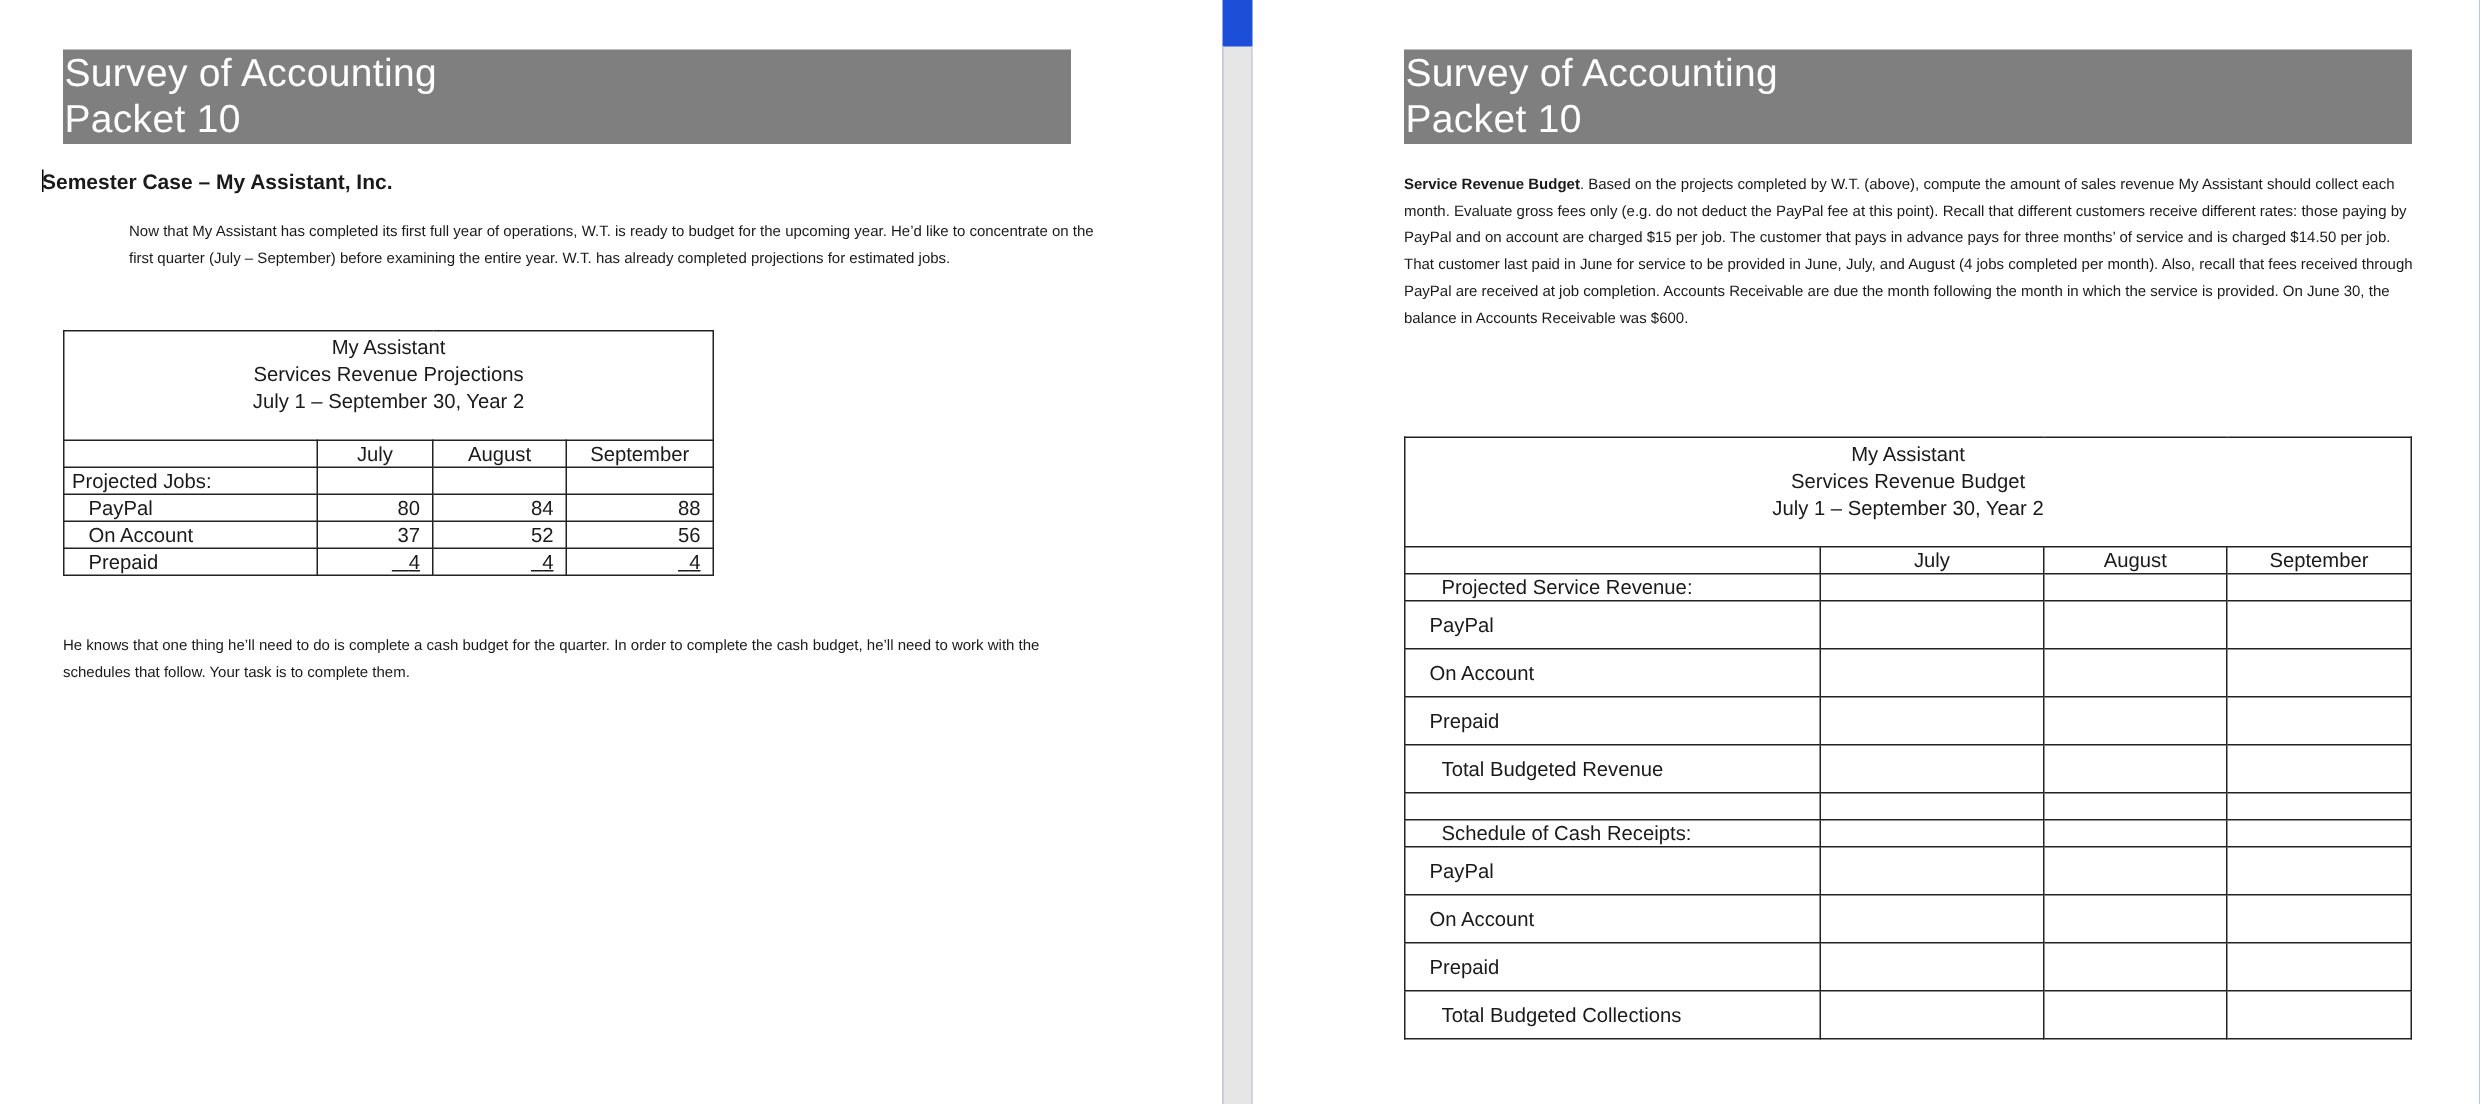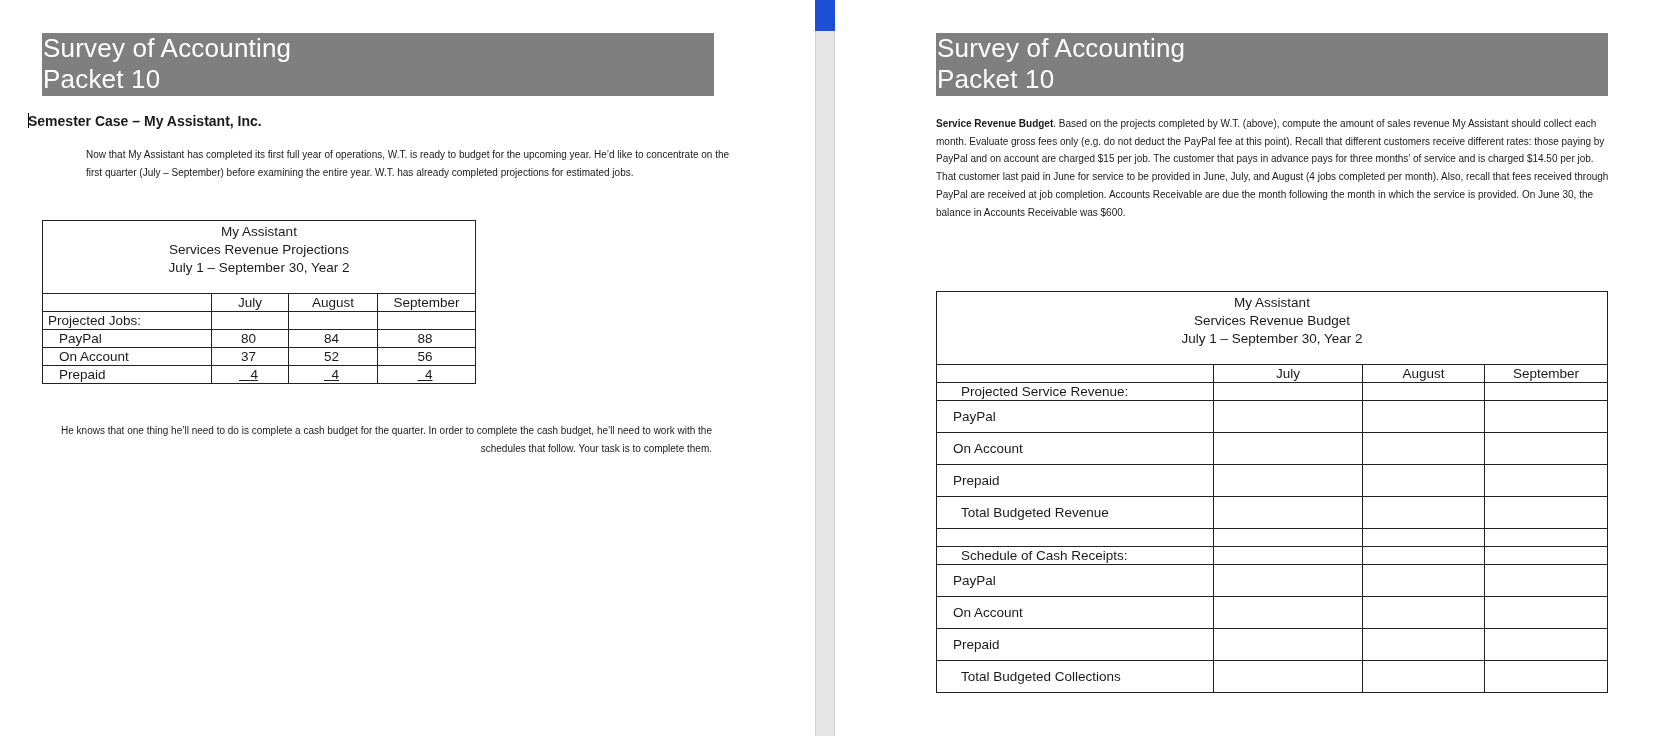--- a/index.html
+++ b/index.html
@@ -91,21 +91,21 @@
       line-height: 16px;
       white-space: nowrap;
     }
     .proj-table td.title-cell {
       text-align: center;
       height: 70px;
       vertical-align: top;
       padding-top: 2px;
       line-height: 18px;
     }
-    .proj-table td.num { text-align: center; padding-right: 8px; margin-top: 35px; }
+    .proj-table td.num { text-align: right; padding-right: 8px; margin-top: 35px; }
     .proj-table td.month { text-align: center; }
     .proj-table td.indent { padding-left: 16px; }
     .uline { text-decoration: underline; }
 
     
     .budget-table {
       position: absolute;
       left: 101px;
       top: 291px;
       width: 671px;
@@ -189,21 +189,21 @@
       </tr>
       <tr>
         <td class="indent">Prepaid</td>
         <td class="num"><span class="uline">&nbsp;&nbsp;&nbsp;<span>4</span></span></td>
         <td class="num"><span class="uline">&nbsp;&nbsp;<span>4</span></span></td>
         <td class="num"><span class="uline">&nbsp;&nbsp;<span>4</span></span></td>
       </tr>
     </tbody>
       </table>
 
-    <div class="para" style="left:42px; top:422px; width:670px;text-align:right;">He knows that one thing he’ll need to do is complete a cash budget for the quarter. In order to complete the cash budget, he’ll need to work with the schedules that follow. Your task is to complete them.</div>
+    <div class="para" style="left:42px; top:422px; width:670px;">He knows that one thing he’ll need to do is complete a cash budget for the quarter. In order to complete the cash budget, he’ll need to work with the schedules that follow. Your task is to complete them.</div>
   </div>
 
   <div class="divider"></div>
 
   <div class="page page-right">
     <div class="header-band">
       <div>Survey of Accounting</div>
       <div>Packet 10</div>
     </div>
 

